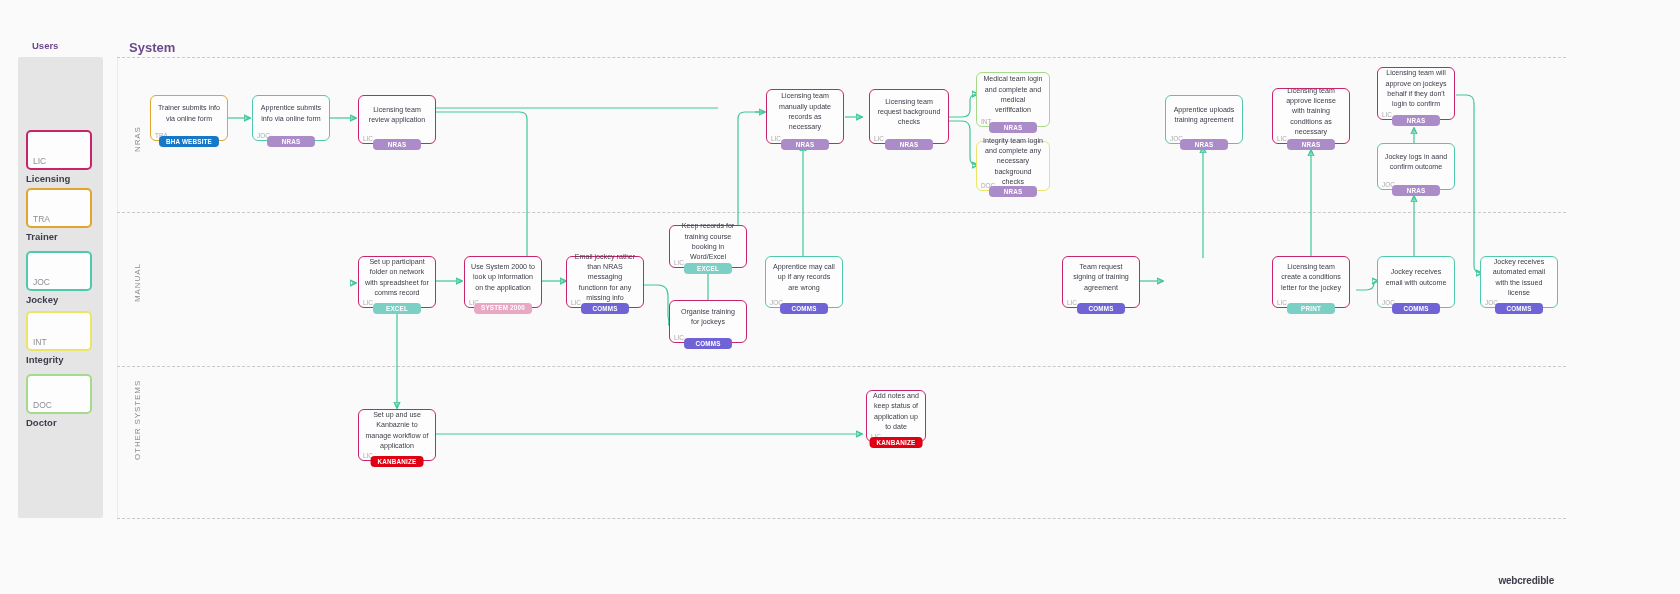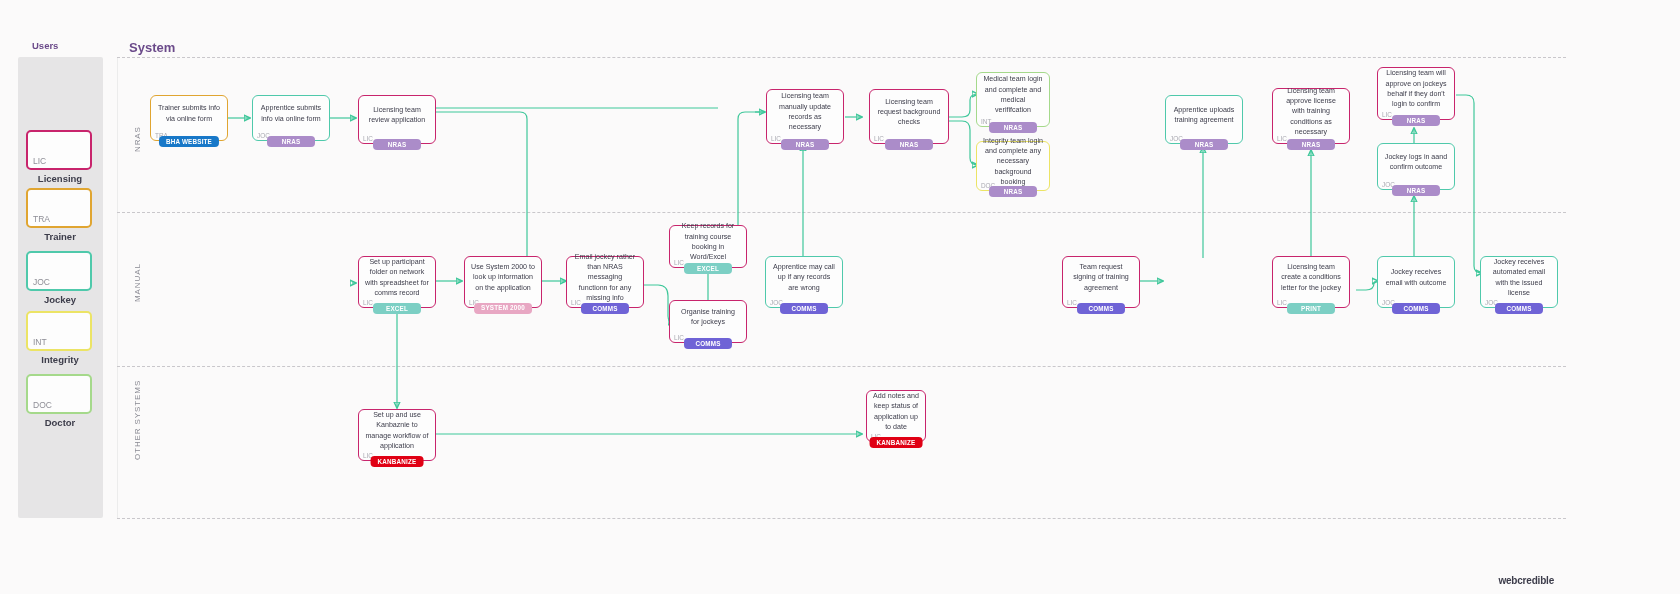--- a/index.html
+++ b/index.html
@@ -33,21 +33,21 @@
   }
   .legend-item{position:absolute;left:8px;width:68px;}
   .legend-box{
     width:66px;height:40px;border:2px solid #ccc;border-radius:5px;
     background:#fdfdfd;position:relative;box-sizing:border-box;
   }
   .legend-code{
     position:absolute;left:5px;bottom:2px;font-size:8.5px;color:#8e8e96;
   }
   .legend-label{
-    text-align:center;font-size:9.5px;font-weight:bold;color:#3c3c4a;
+    text-align:left;font-size:9.5px;font-weight:bold;color:#3c3c4a;
     margin-top:3px;
   }
 
   
   .lane-sep{
     position:absolute;left:117px;width:1449px;height:0;
     border-top:1.5px dashed #c9c7cb;
   }
   .lane-title{
     position:absolute;font-size:8px;letter-spacing:0.9px;color:#8a8a93;
@@ -221,21 +221,21 @@
     <span class="chip nras">NRAS</span>
   </div>
 
   <div class="node b-doc" style="left:976px;top:72px;width:74px;height:55px">
     <span class="txt">Medical team login and complete and medical verififcation</span>
     <span class="code">INT</span>
     <span class="chip nras">NRAS</span>
   </div>
 
   <div class="node b-int" style="left:976px;top:141px;width:74px;height:50px">
-    <span class="txt">Integrity team login and complete any necessary background booking</span>
+    <span class="txt">Integrity team login and complete any necessary background checks</span>
     <span class="code">DOC</span>
     <span class="chip nras">NRAS</span>
   </div>
 
   <div class="node b-joc" style="left:1165px;top:95px;width:78px;height:49px">
     <span class="txt">Apprentice uploads training agreement</span>
     <span class="code">JOC</span>
     <span class="chip nras">NRAS</span>
   </div>
 

